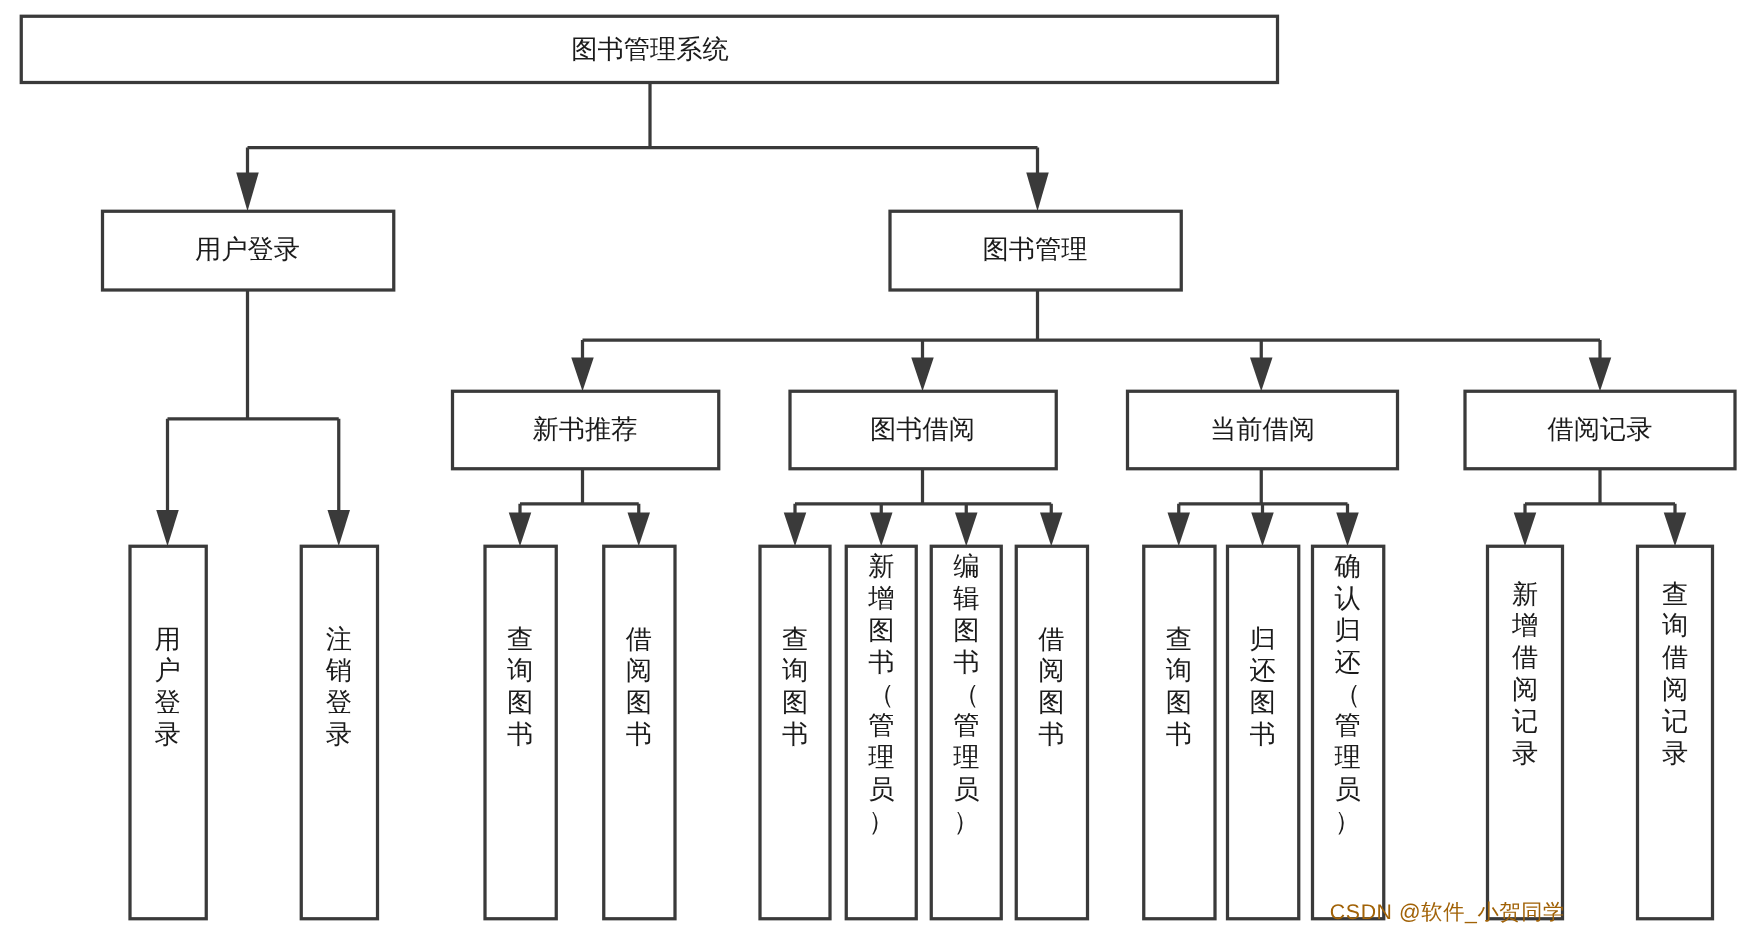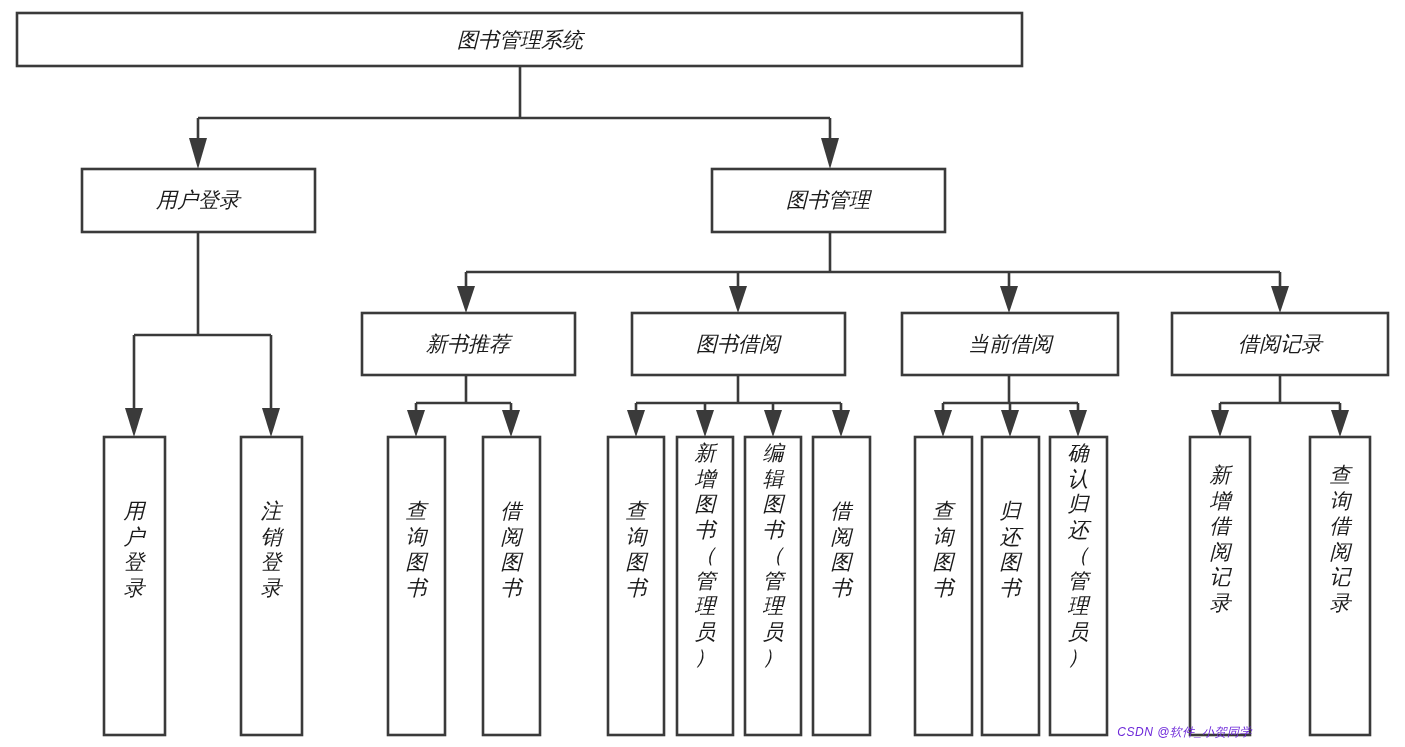--- a/index.html
+++ b/index.html
@@ -11,21 +11,20 @@
     width: 1405px;
     height: 747px;
     font-family: "Liberation Sans", "DejaVu Sans", sans-serif;
     overflow: hidden;
   }
   #diagram-root {
     position: relative;
     width: 1262px;
     height: 747px;
     background: #ffffff;
-    font-style: italic;
   }
   svg#flowchart {
     display: block;
     width: 1405px;
     height: 747px;
   }
   .node-box {
     fill: #ffffff;
     stroke: #3a3a3a;
     stroke-width: 2.6;
@@ -51,22 +50,22 @@
     font-family: "Liberation Sans", "DejaVu Sans", sans-serif;
     font-size: 21px;
     fill: #1b1b1b;
     text-anchor: middle;
   }
   .watermark {
     position: absolute;
     right: 10px;
     bottom: 6px;
     font-family: "Liberation Sans", "DejaVu Sans", sans-serif;
-    font-size: 12px;
-    color: #6d28d9;
+    font-size: 17px;
+    color: #a16207;
     letter-spacing: 0.5px;
     white-space: nowrap;
     pointer-events: none;
   }
 </style>
 </head>
 <body>
 
 <div id="diagram-root">
 

